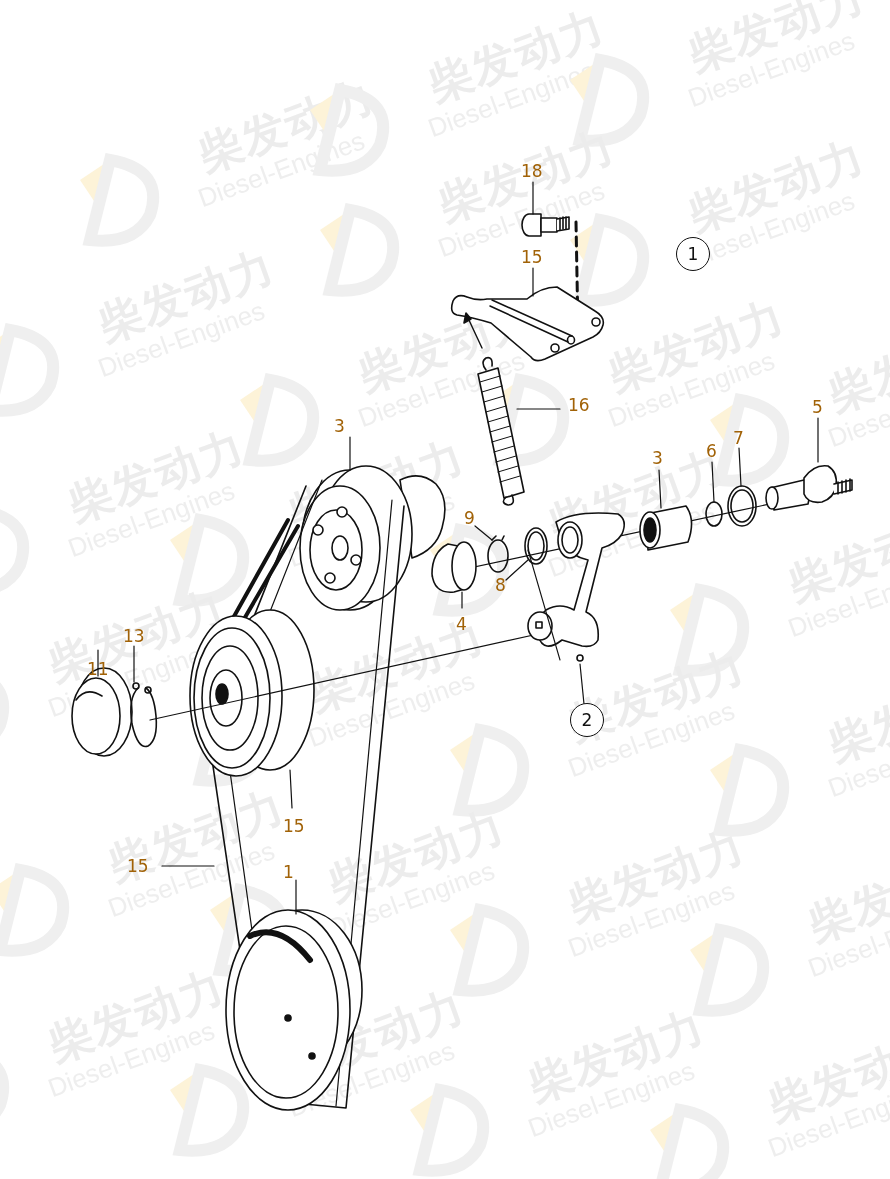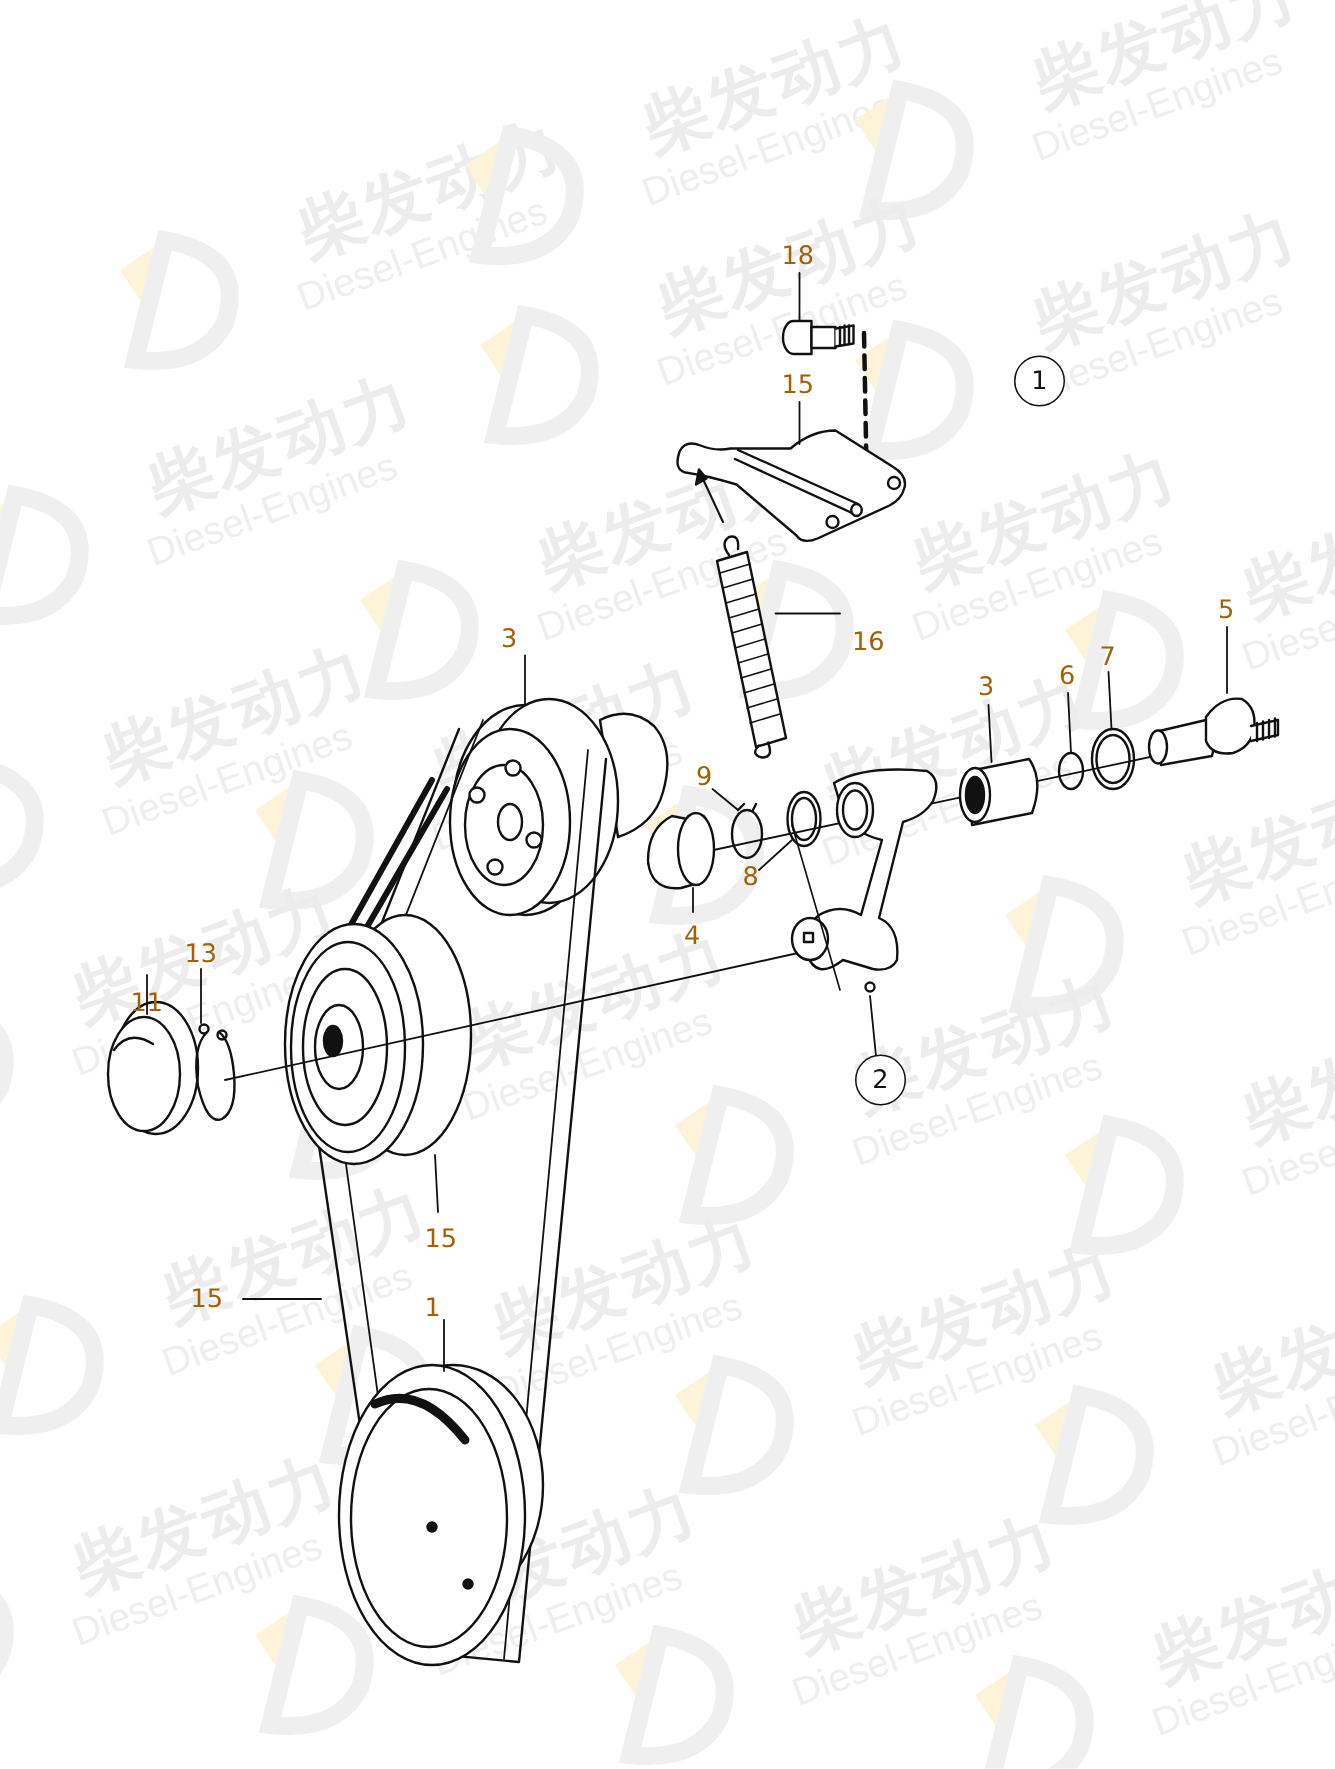--- a/index.html
+++ b/index.html
@@ -363,21 +363,21 @@
   </g>
   <line x1="818" y1="418" x2="818" y2="462" stroke-width="1.2"></line>
 
   <line x1="533" y1="182" x2="533" y2="214" stroke-width="1.2"></line>
   <line x1="533" y1="268" x2="533" y2="296" stroke-width="1.2"></line>
 </svg>
 
 <div id="labels">
   <span class="lbl" style="left:521px;top:163px">18</span>
   <span class="lbl" style="left:521px;top:249px">15</span>
-  <span class="lbl" style="left:568px;top:420px">16</span>
+  <span class="lbl" style="left:568px;top:397px">16</span>
   <span class="lbl" style="left:334px;top:418px">3</span>
   <span class="lbl" style="left:652px;top:450px">3</span>
   <span class="lbl" style="left:706px;top:443px">6</span>
   <span class="lbl" style="left:733px;top:430px">7</span>
   <span class="lbl" style="left:812px;top:399px">5</span>
   <span class="lbl" style="left:464px;top:510px">9</span>
   <span class="lbl" style="left:495px;top:577px">8</span>
   <span class="lbl" style="left:456px;top:616px">4</span>
   <span class="lbl" style="left:87px;top:661px">11</span>
   <span class="lbl" style="left:123px;top:628px">13</span>

